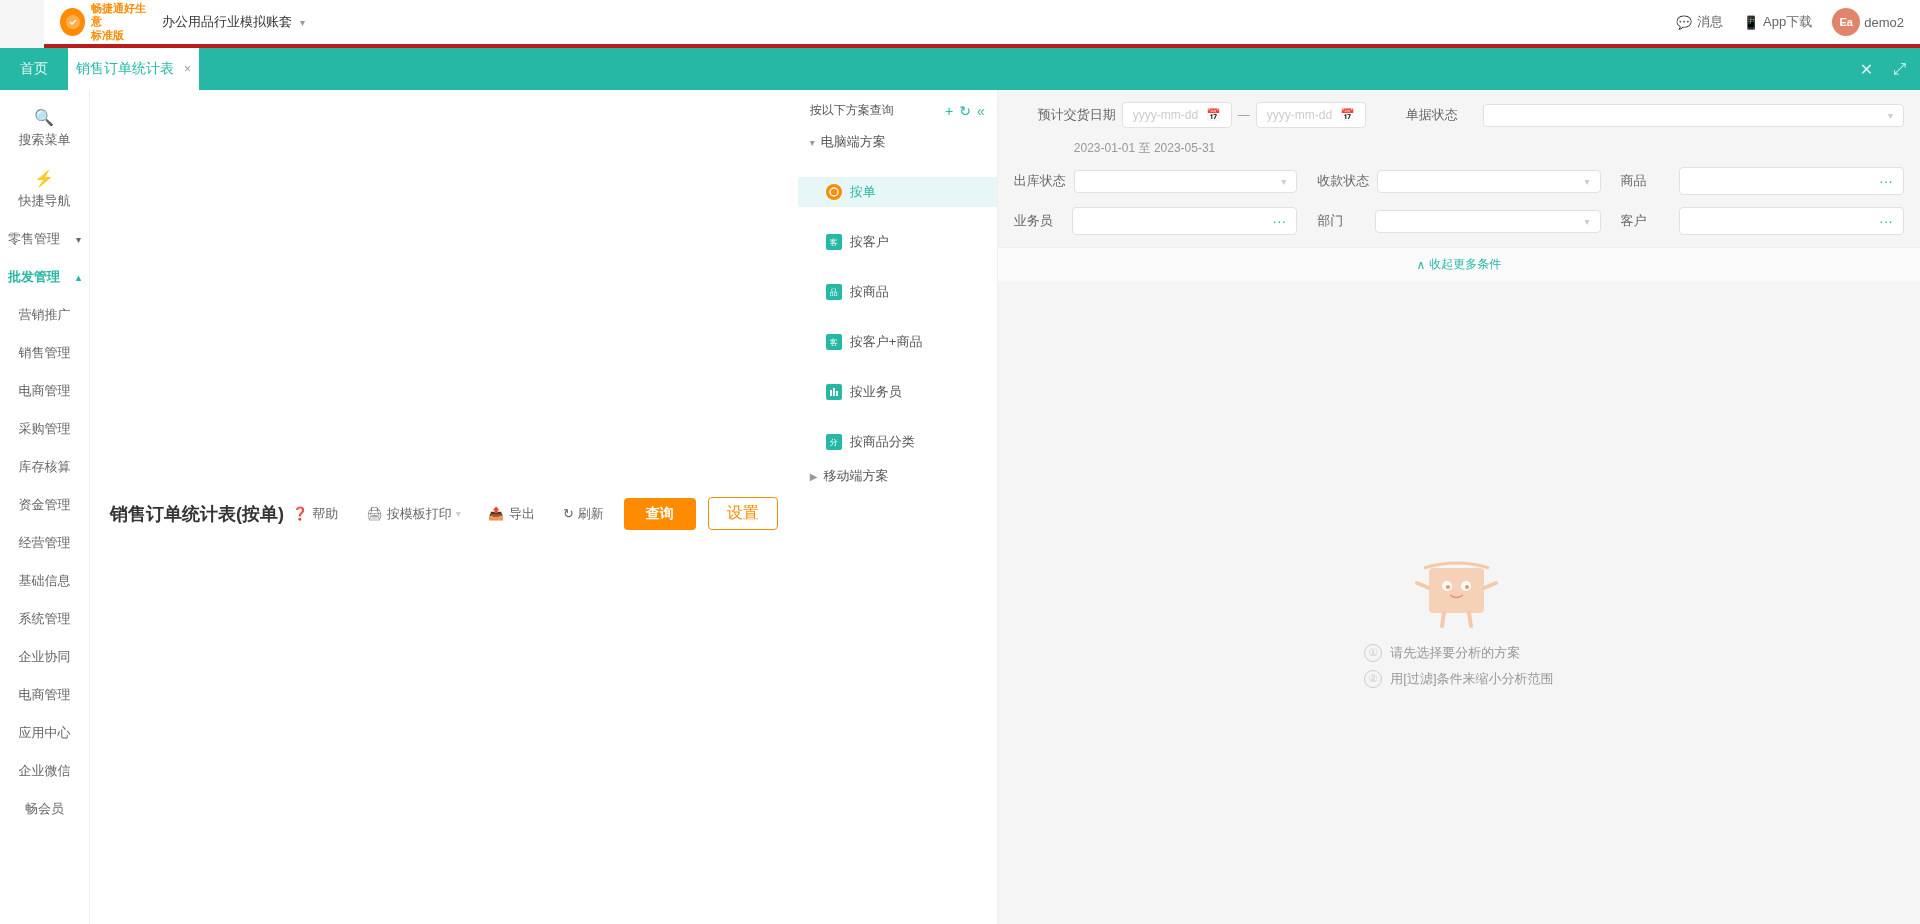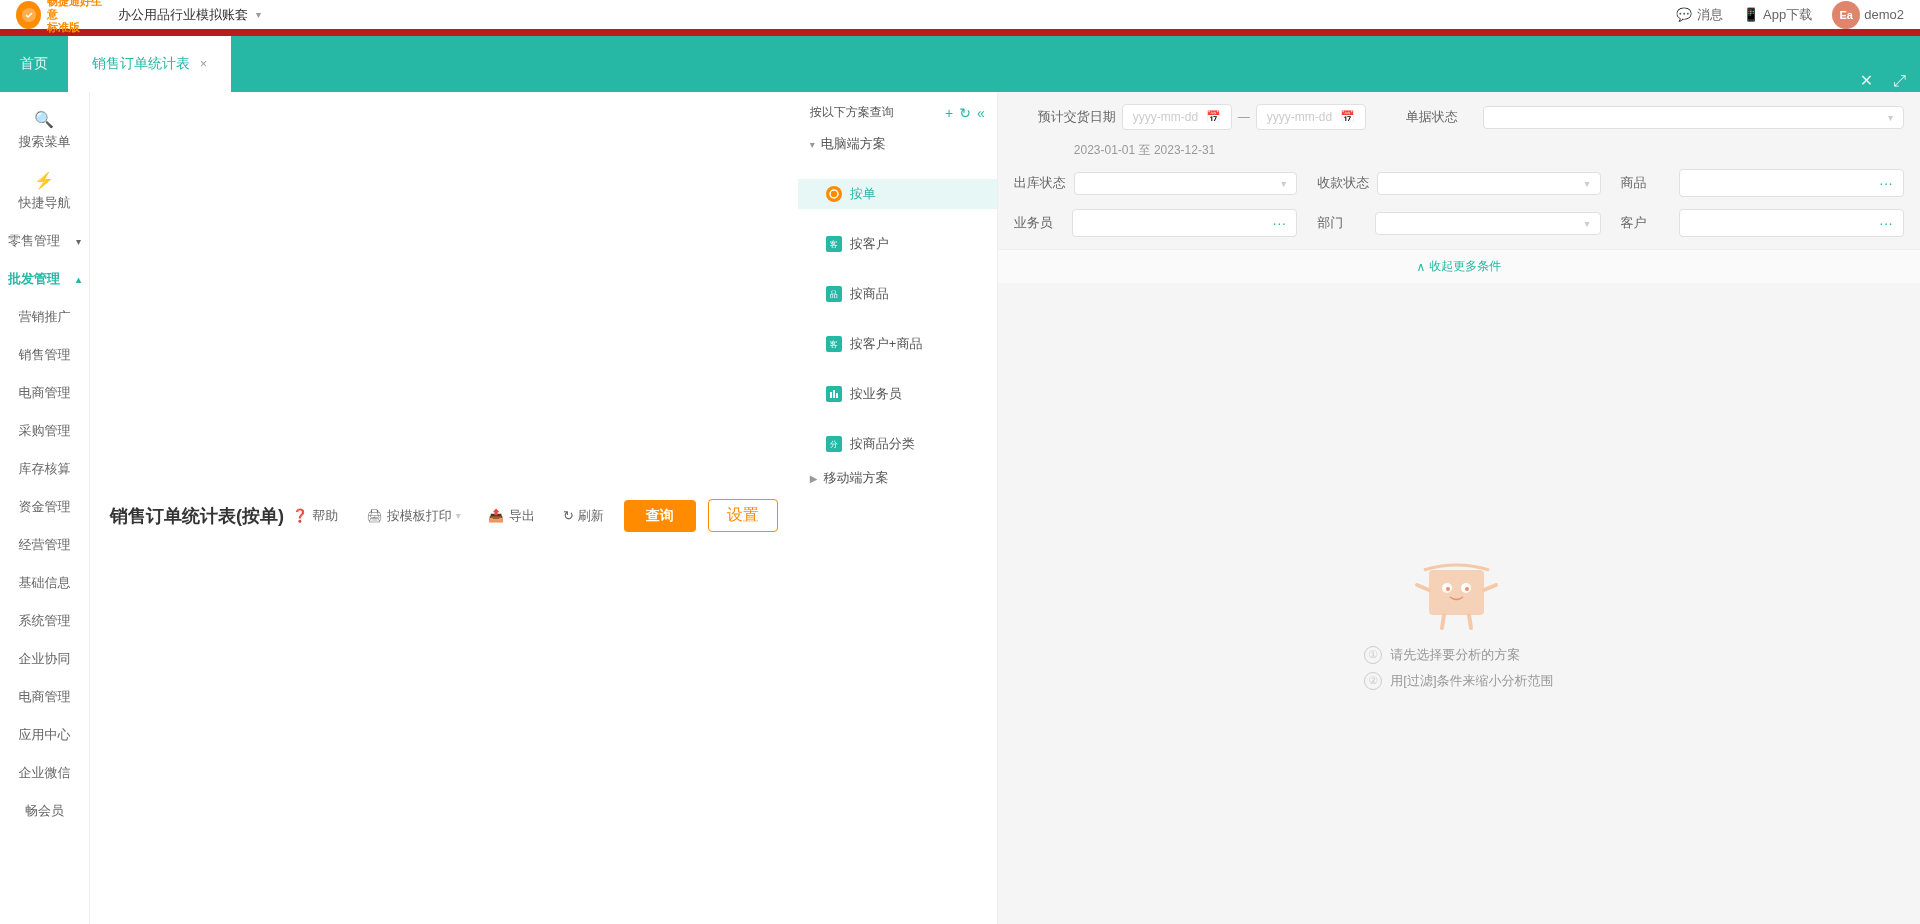--- a/index.html
+++ b/index.html
@@ -1,27 +1,28 @@
 <!DOCTYPE html>
 <html><head>
   <meta charset="utf-8">
   <style>
     * { box-sizing: border-box; margin: 0; padding: 0; }
     body { font-family: 'Microsoft YaHei', Arial, sans-serif; font-size: 13px; background: #f5f5f5; color: #333; overflow: hidden; }
 
     
     .top-bar {
-      height: 36px;
+      height: 48px;
       background: #fff;
       display: flex;
       align-items: center;
       padding: 0 16px;
-      border-bottom: 7px solid #b91c1c;
+      border-bottom: 4px solid #b91c1c;
       position: relative;
       z-index: 100;
+      margin-left: 44px;
     }
     .top-bar-logo {
       display: flex;
       align-items: center;
       gap: 6px;
       width: 90px;
     }
     .logo-icon {
       width: 28px;
       height: 28px;
@@ -63,37 +64,37 @@
       display: flex;
       align-items: center;
       justify-content: center;
       color: white;
       font-size: 11px;
       font-weight: bold;
     }
 
     
     .tab-bar {
-      height: 56px;
+      height: 42px;
       background: #26b8a5;
       display: flex;
-      align-items: flex-end;
+      align-items: center;
       padding: 0 0 0 0;
     }
     .tab-home {
       padding: 0 20px;
       height: 100%;
       display: flex;
       align-items: center;
       color: rgba(255,255,255,0.85);
       font-size: 14px;
       cursor: pointer;
     }
     .tab-item {
-      padding: 0 24px;
+      padding: 0 8px;
       height: 100%;
       display: flex;
       align-items: center;
       background: #fff;
       color: #26b8a5;
       font-size: 14px;
       cursor: pointer;
       gap: 6px;
       position: relative;
     }
@@ -633,21 +634,21 @@
             <div style="display:flex;align-items:center;gap:17px;flex:1;margin-left:24px;">
               <span class="filter-label">单据状态</span>
               <div class="filter-input-box" style="flex:1;">
                 <span style="color:#ccc;"></span>
                 <span class="select-arrow">▾</span>
               </div>
             </div>
           </div>
 
           <div style="margin-bottom:10px;margin-left:60px;">
-            <span style="font-size:12px;color:#999;">2023-01-01 至 2023-12-31</span>
+            <span style="font-size:12px;color:#999;">2023-01-01 至 2023-05-31</span>
           </div>
 
           <div style="display:grid;grid-template-columns:1fr 1fr 1fr;gap:12px 20px;margin-bottom:12px;">
             <div class="filter-cell">
               <span class="filter-cell-label">出库状态</span>
               <div class="filter-input-box" style="flex:1;">
                 <span></span>
                 <span class="select-arrow">▾</span>
               </div>
             </div>

